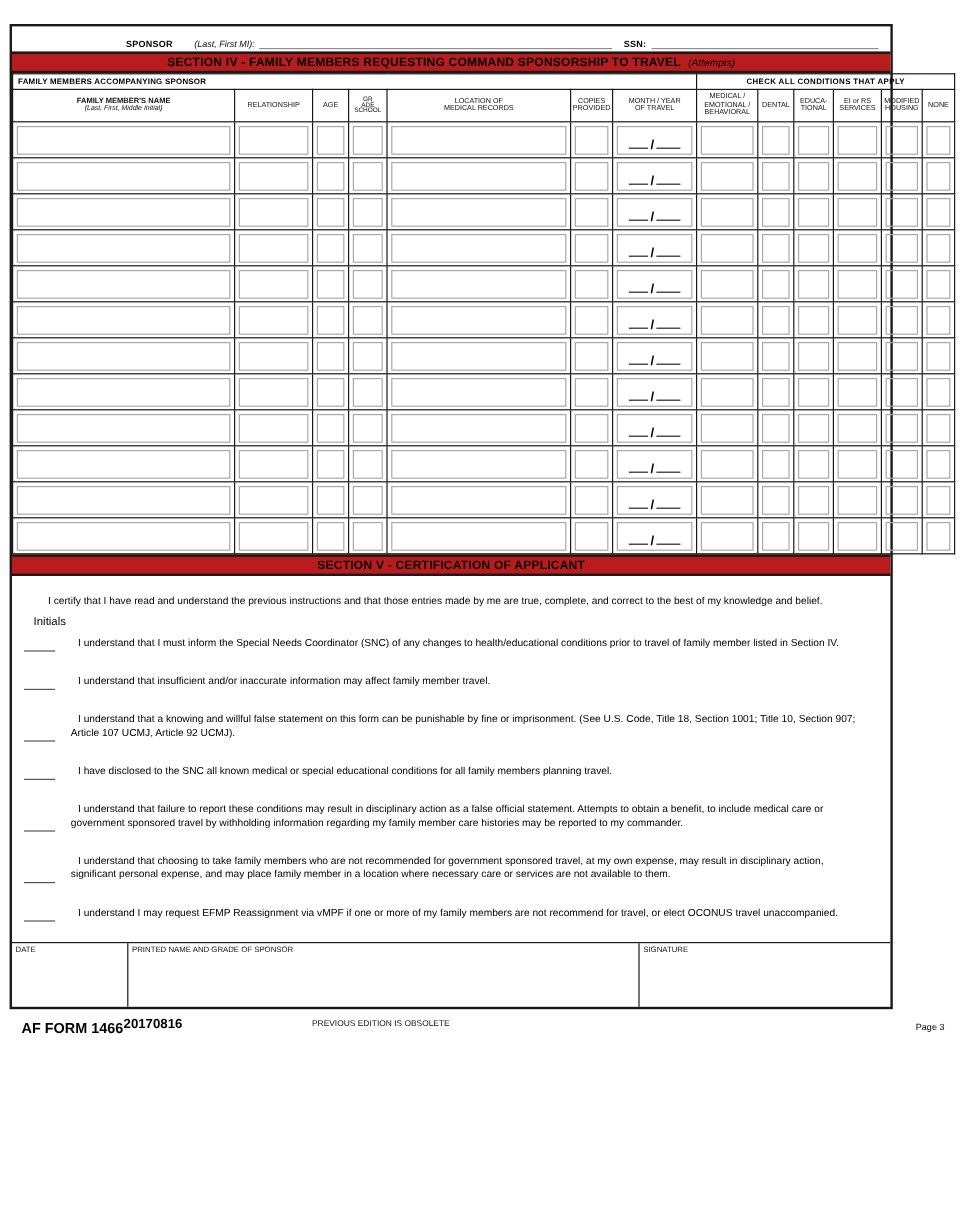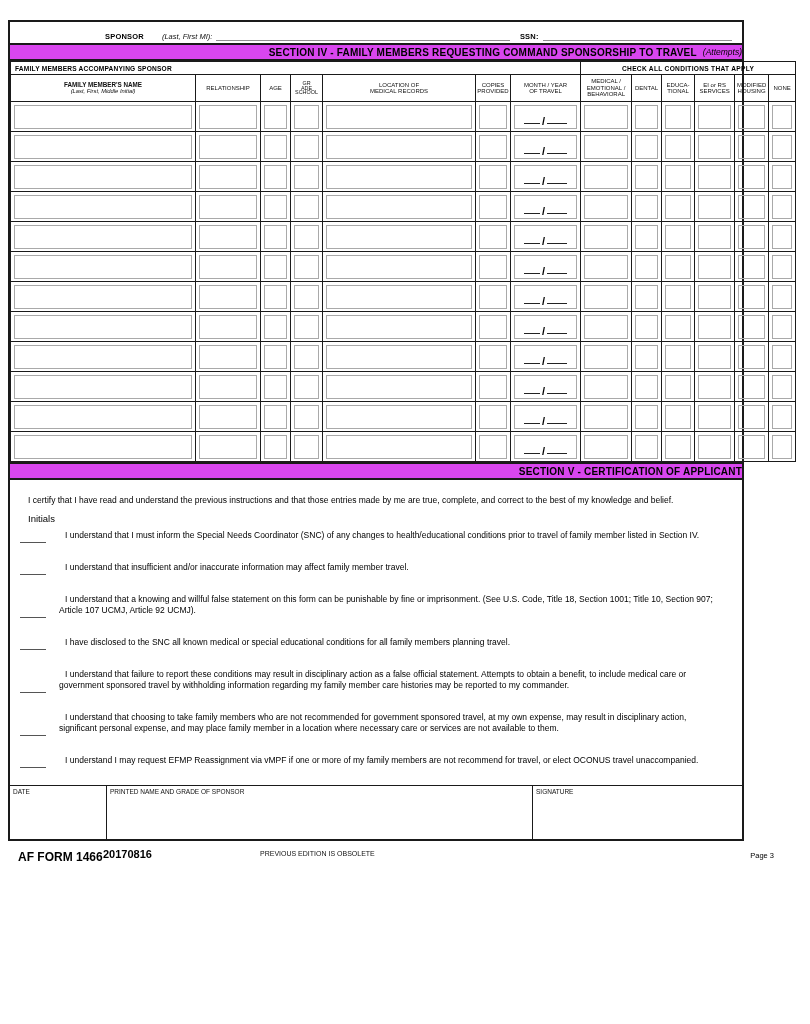--- a/index.html
+++ b/index.html
@@ -10,21 +10,21 @@
   
   .sponsor-row { height:21px; display:flex; align-items:flex-end; padding:0 6px 2px 95px; font-size:7.5px; }
   .sponsor-row .lbl { font-weight:bold; letter-spacing:.2px; }
   .sponsor-row .hint { font-style:italic; margin-left:18px; color:#111;text-align:right; }
   .fill-line { border-bottom:1.5px solid #8f8f8f; height:10px; }
   .sponsor-line { flex:1.55; margin:0 4px; }
   .ssn-lbl { margin-left:6px; font-weight:bold; letter-spacing:.2px; }
   .ssn-line { flex:1; margin:0 4px; }
 
   
-  .sec-bar { background:#d946ef; border-top:2px solid #1a1a1a; border-bottom:2px solid #1a1a1a; height:18px; display:flex; align-items:center; justify-content:flex-end; gap:6px; }
+  .sec-bar { background:#b91c1c; border-top:2px solid #1a1a1a; border-bottom:2px solid #1a1a1a; height:18px; display:flex; align-items:center; justify-content:center; gap:6px; }
   .sec-bar .sec-title { font-weight:bold; font-size:10px; letter-spacing:.2px; }
   .sec-bar .sec-cont { font-style:italic; font-size:8.5px; }
 
   
   table { width:100%; border-collapse:collapse; table-layout:fixed; }
   th,td { border:1px solid #1a1a1a; padding:0; vertical-align:middle; overflow:hidden; }
   .group-row th { height:13px; font-size:6.6px; }
   .group-left { text-align:left; padding-left:4px; letter-spacing:.2px; }
   .group-right { text-align:center; letter-spacing:.3px; font-size:7px; }
   .hdr-row th { height:27px; font-weight:normal; }
@@ -34,39 +34,39 @@
   .hl.tiny { font-size:5.4px; line-height:4.6px; }
   tbody td { height:30px; }
   .cf { margin:2px 3px; height:24px; border:1px solid #a9a9a9; }
   .cf.month { display:flex; align-items:flex-end; justify-content:center; gap:2px; padding-bottom:4px; }
   .ul { display:inline-block; width:16px; border-bottom:1.2px solid #222; height:1px; }
   .ul2 { width:20px; }
   .slash { font-size:11px; line-height:9px; font-weight:bold; transform:translateY(2px); }
 
   
   .cert-box { min-height:305px; padding:15px 16px 0 10px; font-size:8.5px; line-height:11px; }
-  .cert-intro { padding-left:8px; margin-bottom:7px; }
+  .cert-intro { padding-left:8px; margin-bottom:7px;margin-left:12px; }
   .initials-lbl { font-weight:normal; font-size:9.5px; margin-bottom:6px; padding-left:8px; }
   .stmt { display:flex; align-items:flex-end; margin-bottom:21px; }
   .init-line { width:26px; min-width:26px; border-bottom:1.6px solid #555; height:2px; margin-right:13px; transform:translateY(2px); }
   .stmt-text { flex:1; text-indent:6px; }
 
   
   .sig-row { display:flex; border-top:1.5px solid #1a1a1a; height:54px; }
   .sig-cell { border-right:1.5px solid #1a1a1a; padding:2px 3px; font-size:6.5px; color:#111; }
   .sig-date { width:97px; }
   .sig-name { width:426px; }
   .sig-sign { flex:1; border-right:none; }
 
   
   .footer { position:absolute; left:8px; top:848px; width:793px; height:16px; }
   .f-form { position:absolute; left:10px; top:2px; font-weight:bold; font-size:12px; }
   .f-date { position:absolute; left:95px; top:0; font-weight:bold; font-size:11px; }
   .f-obsolete { position:absolute; left:252px; top:2px; font-size:7px; color:#111; }
-  .f-page { position:absolute; right:27px; top:3px; font-size:7.5px;padding-left:27px; }
+  .f-page { position:absolute; right:14px; top:3px; font-size:7.5px;padding-left:27px; }
 </style>
 </head>
 <body>
 
 <div class="form">
 
   <div class="sponsor-row">
     <span class="lbl">SPONSOR</span>
     <span class="hint">(Last, First MI):</span>
     <div class="fill-line sponsor-line"></div>

